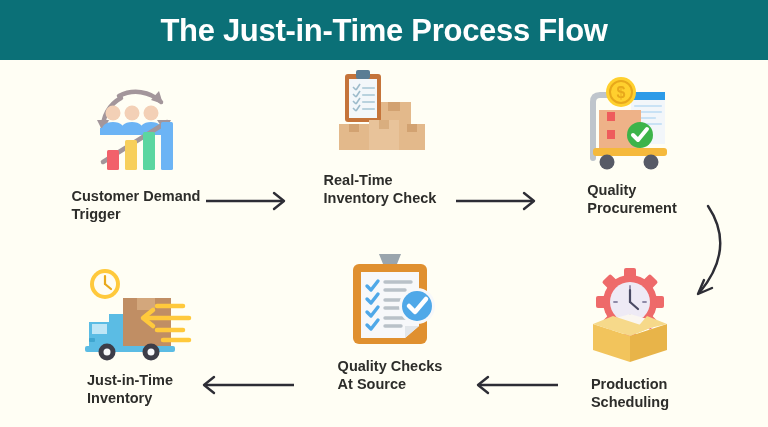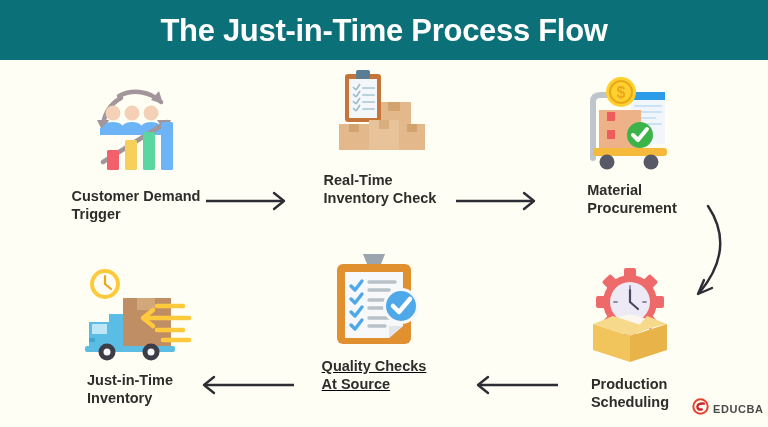--- a/index.html
+++ b/index.html
@@ -69,21 +69,21 @@
     white-space: pre-line;
     font-family: "Liberation Sans", sans-serif;
   }
 
   
   #step-1 { left: 46px;  top: 78px; }
   #step-2 { left: 290px; top: 62px; }
   #step-3 { left: 542px; top: 72px; }
   
   #step-4 { left: 540px; top: 266px; }
-  #step-5 { left: 284px; top: 248px; text-decoration: underline; }
+  #step-5 { left: 300px; top: 248px; }
   #step-6 { left: 40px;  top: 262px; }
 
   
   .arrow {
     position: absolute;
   }
   #arrow-1 { left: 204px; top: 188px; }
   #arrow-2 { left: 454px; top: 188px; }
   #arrow-3 { left: 674px; top: 200px; }
   #arrow-4 { left: 470px; top: 372px; }
@@ -209,21 +209,21 @@
         <circle cx="74" cy="90" r="7.5" fill="#575A66"></circle>
 
         <circle cx="44" cy="20" r="15" fill="#FFD02E"></circle>
         <circle cx="44" cy="20" r="11" fill="none" stroke="#E8A81B" stroke-width="2"></circle>
         <text x="44" y="26" font-family="Liberation Sans, sans-serif" font-size="16" font-weight="bold" fill="#E8A81B" text-anchor="middle">$</text>
 
         <circle cx="63" cy="63" r="13" fill="#3CB44A"></circle>
         <path d="M56 63 L61 68 L70 57" stroke="#FFFFFF" stroke-width="4" fill="none" stroke-linecap="round" stroke-linejoin="round"></path>
       </svg>
     </div>
-    <div class="step-label">Material
+    <div class="step-label">Quality
 Procurement</div>
   </div>
 
   <div class="step" id="step-4">
     <div class="icon-wrap">
       <svg width="110" height="100" viewBox="0 0 110 100">
 
         <g transform="translate(55,36)">
           <g fill="#EE6A6A">
             <rect x="-6" y="-34" width="12" height="12" rx="2"></rect>
@@ -361,23 +361,14 @@
     </svg>
   </div>
 
   <div class="arrow" id="arrow-5">
     <svg width="100" height="26" viewBox="0 0 100 26">
       <line x1="98" y1="13" x2="10" y2="13" stroke="#2D2D35" stroke-width="2.4"></line>
       <polyline points="18,5 8,13 18,21" stroke="#2D2D35" stroke-width="2.4" fill="none" stroke-linecap="round" stroke-linejoin="round"></polyline>
     </svg>
   </div>
 
-  <div class="logo">
-    <span>
-      <svg width="17" height="17" viewBox="0 0 17 17">
-        <circle cx="8.5" cy="8.5" r="7.2" fill="none" stroke="#E8402A" stroke-width="2"></circle>
-        <path d="M12 5.6 Q5.4 5.2 5.4 8.8 Q5.4 12.2 9.8 11.4" fill="none" stroke="#C8252F" stroke-width="2.4" stroke-linecap="round"></path>
-      </svg>
-    </span>
-    <span class="logo-text">EDUCBA</span>
-  </div>
 
 </div>
 
 </body></html>

